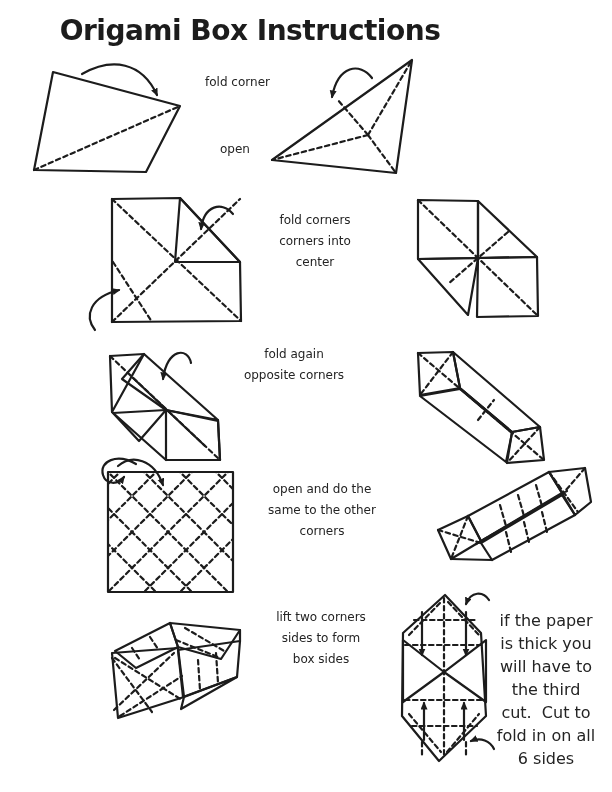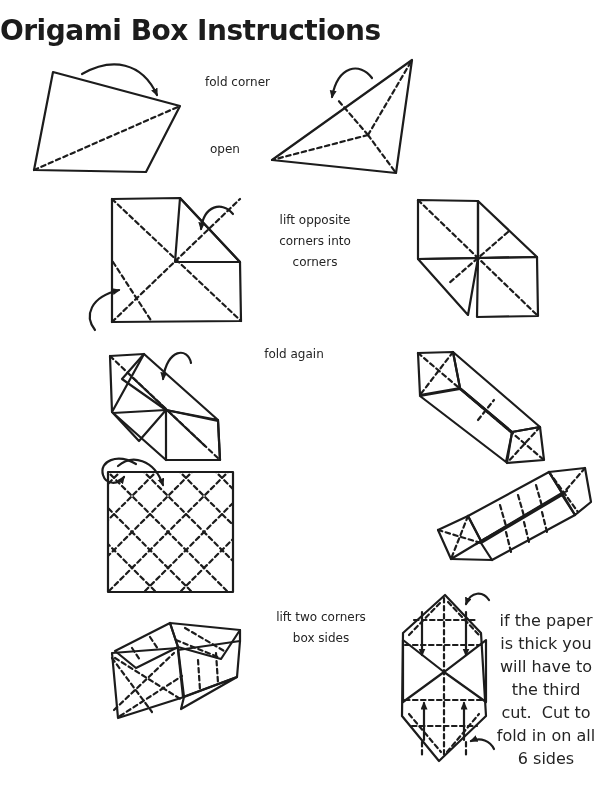--- a/index.html
+++ b/index.html
@@ -2,21 +2,21 @@
 <html style="--ink: #1c1c1c; --fold: #5a5a5a;"><head>
 <meta charset="utf-8">
 <style>
   html,body{margin:0;padding:0;background:#e8e8e8;}
   .sheet{
     position:relative;width:612px;height:792px;margin:0 auto;
     background:#ffffff;overflow:hidden;
     font-family:"DejaVu Sans","Liberation Sans",sans-serif;
   }
   .title{
-    position:absolute;top:14px;left:0;width:500px;text-align:left;
+    position:absolute;top:14px;left:0;width:500px;text-align:center;
     font-size:28px;font-weight:700;letter-spacing:-0.5px;color:var(--ink,#1c1c1c);
   }
   .cap{position:absolute;text-align:center;color:#242424;font-size:12px;line-height:21px;}
   .cap div{white-space:pre;}
   .note{font-size:16px;line-height:23px;}
   .d{position:absolute;overflow:visible;}
   .d polygon,.d path,.d line,.d polyline{
     fill:none;stroke:var(--ink,#1c1c1c);stroke-width:2.2;
     stroke-linejoin:round;stroke-linecap:round;
   }
@@ -44,21 +44,21 @@
 
   <svg class="d" style="left:25px;top:60px" width="165" height="122" viewBox="25 60 165 122">
     <polygon class="fw" points="53,72 180,106 146,172 34,170"></polygon>
     <line class="dash" x1="34" y1="170" x2="180" y2="106"></line>
     <path class="arr" d="M 82,74 C 112,57 142,62 157,95" marker-end="url(#ah)"></path>
   </svg>
 
   <div class="cap" style="left:180px;top:72px;width:115px">
     <div>fold corner</div>
   </div>
-  <div class="cap" style="left:190px;top:139px;width:70px">
+  <div class="cap" style="left:200px;top:139px;width:70px">
     <div>open</div>
   </div>
 
   <svg class="d" style="left:262px;top:52px" width="160" height="128" viewBox="262 52 160 128">
     <polygon class="fw" points="412,60 396,173 272,160"></polygon>
     <line class="dash" x1="368" y1="135" x2="412" y2="60"></line>
     <line class="dash" x1="368" y1="135" x2="396" y2="173"></line>
     <line class="dash" x1="368" y1="135" x2="272" y2="160"></line>
     <line class="dash" x1="368" y1="135" x2="337" y2="99"></line>
     <path class="arr" d="M 372,78 C 360,62 338,65 332,97" marker-end="url(#ah)"></path>
@@ -68,23 +68,23 @@
     <polygon class="fw" points="112,199 180,198 240,262 241,321 112,322"></polygon>
     <polygon class="fd" points="180,198 240,262 175,262"></polygon>
     <line class="dash" x1="112" y1="199" x2="241" y2="321"></line>
     <line class="dash" x1="112" y1="322" x2="240" y2="199"></line>
     <line class="dash" x1="113" y1="262" x2="152" y2="322"></line>
     <path class="arr" d="M 95,330 C 84,316 90,297 119,290" marker-end="url(#ah)"></path>
     <path class="arr" d="M 233,214 C 222,201 204,205 201,229" marker-end="url(#ah)"></path>
   </svg>
 
   <div class="cap" style="left:248px;top:210px;width:134px">
-    <div>lift opposite</div>
+    <div>fold corners</div>
     <div>corners into</div>
-    <div>corners</div>
+    <div>center</div>
   </div>
 
   <svg class="d" style="left:410px;top:193px" width="138" height="132" viewBox="410 193 138 132">
     <polygon class="fw" points="418,200 478,201 478,258 418,259"></polygon>
     <polygon class="fd" points="478,201 537,257 478,258"></polygon>
     <polygon class="fw" points="478,258 537,257 538,316 477,317"></polygon>
     <polygon class="fd" points="418,259 478,258 468,315"></polygon>
     <line class="dash" x1="418" y1="200" x2="538" y2="316"></line>
     <line class="dash" x1="508" y1="232" x2="448" y2="284"></line>
   </svg>
@@ -97,20 +97,21 @@
     <line x1="112" y1="412" x2="166" y2="460"></line>
     <line x1="218" y1="420" x2="220" y2="460"></line>
     <line class="seam" x1="133" y1="378" x2="205" y2="446"></line>
     <line class="dash" x1="110" y1="356" x2="220" y2="460"></line>
     <path class="arr" d="M 191,363 C 188,347 167,348 163,379" marker-end="url(#ah)"></path>
     <path class="arr" d="M 136,464 C 117,453 99,461 103,475 C 106,485 118,485 124,477" marker-end="url(#ah)"></path>
   </svg>
 
   <div class="cap" style="left:212px;top:344px;width:164px">
     <div>fold again</div>
+    <div>opposite corners</div>
   </div>
 
   <svg class="d" style="left:408px;top:343px" width="146" height="127" viewBox="408 343 146 127">
     <polygon class="fw" points="418,353 453,352 460,388 420,395"></polygon>
     <polygon class="fd" points="453,352 540,427 512,432 460,388"></polygon>
     <polygon class="fd" points="460,389 512,433 506,462 420,396"></polygon>
     <polygon class="fw" points="540,427 544,460 507,463 512,432"></polygon>
     <line class="seam" x1="461" y1="389" x2="512" y2="432"></line>
     <line class="dash" x1="418" y1="353" x2="544" y2="460"></line>
     <line class="dash" x1="453" y1="352" x2="420" y2="395"></line>
@@ -135,20 +136,25 @@
       <line class="dash" x1="140" y1="452" x2="-20" y2="612"></line>
       <line class="dash" x1="176" y1="452" x2="16" y2="612"></line>
       <line class="dash" x1="212" y1="452" x2="52" y2="612"></line>
       <line class="dash" x1="248" y1="452" x2="88" y2="612"></line>
       <line class="dash" x1="284" y1="452" x2="124" y2="612"></line>
       <line class="dash" x1="320" y1="452" x2="160" y2="612"></line>
     </g>
     <path class="arr" d="M 118,466 C 132,454 154,459 163,485" marker-end="url(#ah)"></path>
   </svg>
 
+  <div class="cap" style="left:235px;top:479px;width:174px">
+    <div>open and do the</div>
+    <div>same to the other</div>
+    <div>corners</div>
+  </div>
 
   <svg class="d" style="left:430px;top:462px" width="168" height="118" viewBox="430 462 168 118">
     <polygon class="fw" points="438,530 468,516 481,541 451,559"></polygon>
     <polygon class="fd" points="468,516 549,472 562,493 481,541"></polygon>
     <polygon class="fd" points="481,543 562,495 575,515 492,560"></polygon>
     <polygon class="fw" points="549,472 585,468 591,502 575,515 562,493"></polygon>
     <line x1="451" y1="559" x2="492" y2="560"></line>
     <line class="seam" x1="482" y1="541" x2="562" y2="494"></line>
     <line class="dash" x1="476" y1="544" x2="567" y2="491"></line>
     <line class="dash" x1="438" y1="530" x2="481" y2="543"></line>
@@ -177,20 +183,21 @@
     <line class="dash" x1="132" y1="648" x2="140" y2="660"></line>
     <line class="dash" x1="150" y1="637" x2="158" y2="649"></line>
     <polygon class="fw" points="170,623 240,630 221,659 178,647"></polygon>
     <line x1="240" y1="630" x2="240" y2="641"></line>
     <line class="dash" x1="185" y1="628" x2="226" y2="652"></line>
     <line class="dash" x1="176" y1="640" x2="218" y2="657"></line>
   </svg>
 
   <div class="cap" style="left:244px;top:607px;width:154px">
     <div>lift two corners</div>
+    <div>sides to form</div>
     <div>box sides</div>
   </div>
 
   <svg class="d" style="left:395px;top:588px" width="105" height="182" viewBox="395 588 105 182">
     <polygon class="fw" points="445,595 481,633 486,716 439,761 402,716 403,633"></polygon>
     <polygon class="fd" points="403,640 444,672 403,702"></polygon>
     <polygon class="fd" points="486,640 444,672 486,702"></polygon>
     <line class="dash" x1="444" y1="598" x2="444" y2="758"></line>
     <line class="dash" x1="414" y1="620" x2="476" y2="620"></line>
     <line class="dash" x1="405" y1="645" x2="483" y2="645"></line>

